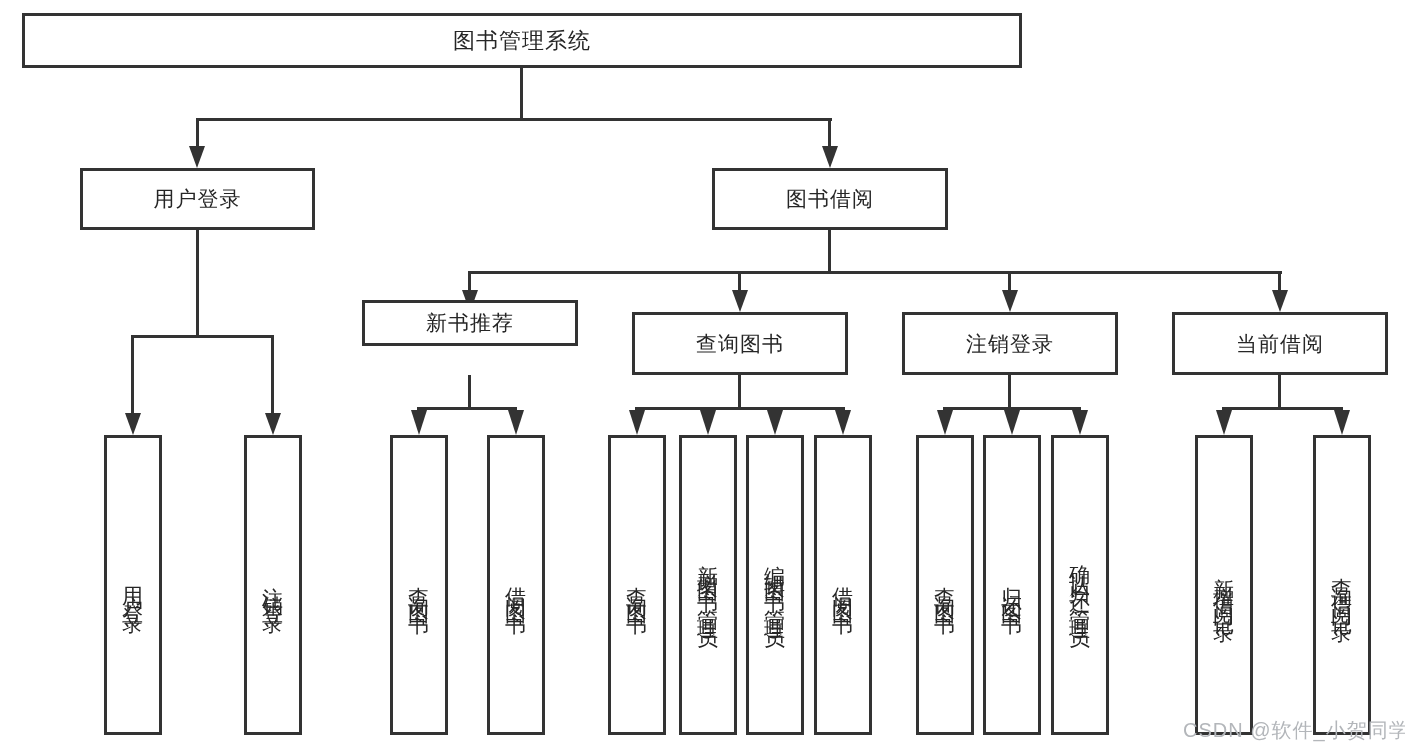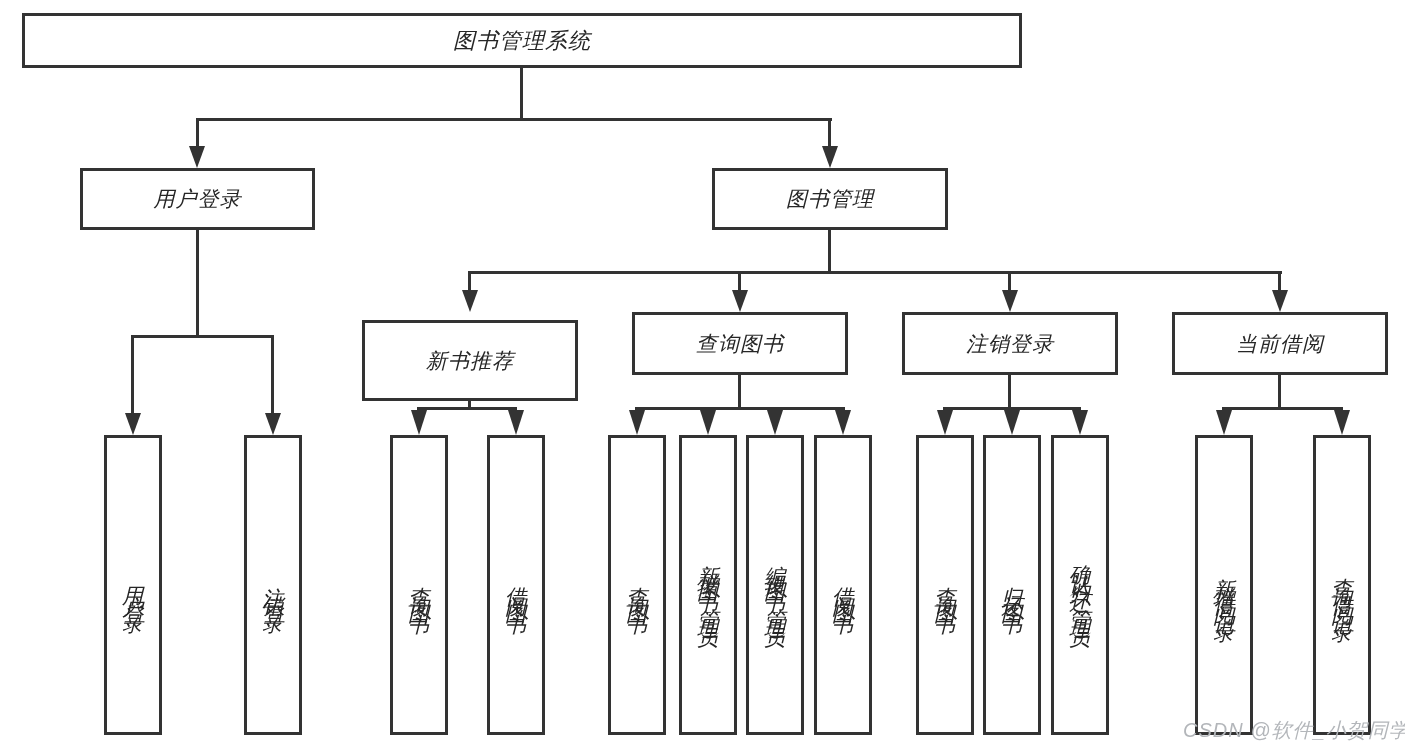--- a/index.html
+++ b/index.html
@@ -4,21 +4,21 @@
 <style>
   :root{
     --line:#333333;
     --text:#262626;
     --wm:#b3b6ba;
     --bg:#ffffff;
   }
   *{margin:0;padding:0;box-sizing:border-box;}
   body{background:#fff;font-family:"Liberation Sans","DejaVu Sans",sans-serif;}
   .stage{
-    position:relative;width:1405px;height:747px;background:var(--bg);overflow:hidden;font-style:italic;
+    position:relative;width:1405px;height:747px;background:var(--bg);overflow:hidden;
   }
   .box{
     position:absolute;border:3px solid var(--line);background:#fff;
     display:flex;align-items:center;justify-content:center;
     color:var(--text);
   }
   .hbox{font-size:21px;letter-spacing:1px;}
   .root-box{font-size:22px;letter-spacing:1px;}
   .vbox{
     writing-mode:vertical-rl;text-orientation:mixed;
@@ -87,23 +87,23 @@
   <div class="arrow a25" style="left:1072px;top:410px"></div>
 
   <div class="vline" style="left:1278px;top:375px;height:35px"></div>
   <div class="hline" style="left:1222px;top:407px;width:121px"></div>
   <div class="arrow a25" style="left:1216px;top:410px"></div>
   <div class="arrow a25" style="left:1334px;top:410px"></div>
 
   <div class="box hbox root-box" style="left:22px;top:13px;width:1000px;height:55px">图书管理系统</div>
 
   <div class="box hbox" style="left:80px;top:168px;width:235px;height:62px">用户登录</div>
-  <div class="box hbox" style="left:712px;top:168px;width:236px;height:62px">图书管理</div>
+  <div class="box hbox" style="left:712px;top:168px;width:236px;height:62px">图书借阅</div>
 
-  <div class="box hbox" style="left:362px;top:320px;width:216px;height:81px">新书推荐</div>
+  <div class="box hbox" style="left:362px;top:300px;width:216px;height:46px">新书推荐</div>
   <div class="box hbox" style="left:632px;top:312px;width:216px;height:63px">查询图书</div>
   <div class="box hbox" style="left:902px;top:312px;width:216px;height:63px">注销登录</div>
   <div class="box hbox" style="left:1172px;top:312px;width:216px;height:63px">当前借阅</div>
 
   <div class="box vbox" style="left:104px;top:435px;width:58px;height:300px">用户登录</div>
   <div class="box vbox" style="left:244px;top:435px;width:58px;height:300px">注销登录</div>
 
   <div class="box vbox" style="left:390px;top:435px;width:58px;height:300px">查询图书</div>
   <div class="box vbox" style="left:487px;top:435px;width:58px;height:300px">借阅图书</div>
 

